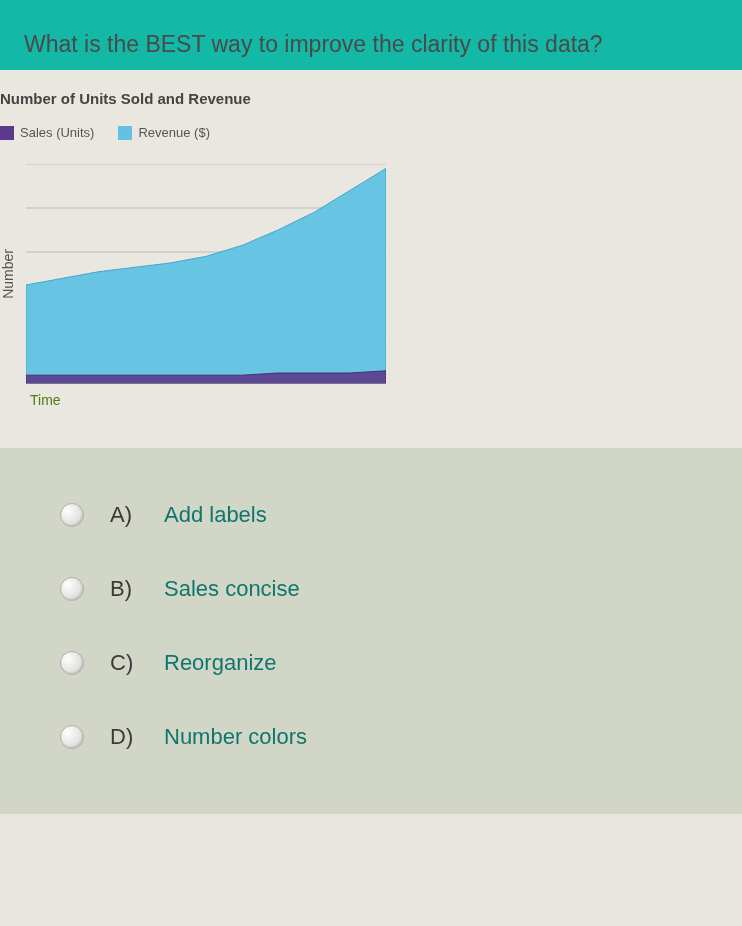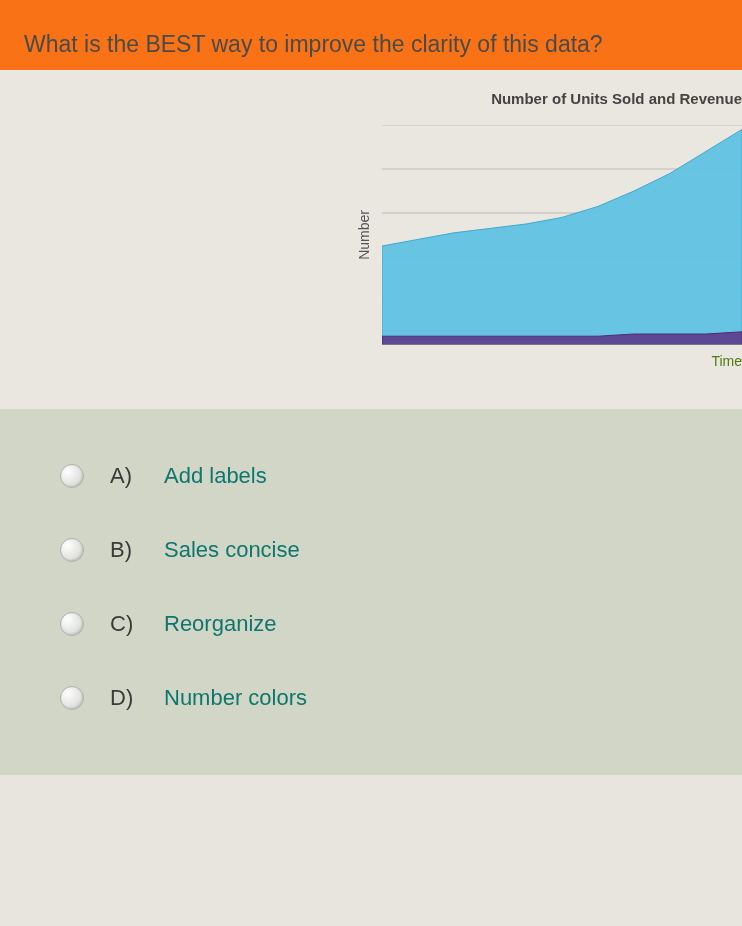--- a/index.html
+++ b/index.html
@@ -5,34 +5,34 @@
 * { margin: 0; padding: 0; box-sizing: border-box; }
 body {
   width: 742px;
   height: 926px;
   font-family: Arial, Helvetica, sans-serif;
   background: #e8e5de;
   position: relative;
 }
 .question-area {
   padding: 28px 20px 10px 24px;
-  background: #f97316;
+  background: #14b8a6;
 }
 .question-text {
   font-size: 23px;
   color: #4a4a4a;
   line-height: 1.4;
   font-weight: 500;
 }
 .chart-container {
   background: #eae7e0;
   padding: 20px 0 40px 0;
   display: flex;
   flex-direction: column;
-  align-items: flex-end;
+  align-items: flex-start;
 }
 .chart-title {
   font-size: 15px;
   font-weight: bold;
   color: #444;
   margin-bottom: 18px;
   text-align: center;
 }
 .legend {
   display: flex;
@@ -107,20 +107,30 @@
 </style>
 </head>
 <body>
 
 <div class="question-area">
   <div class="question-text">What is the BEST way to improve the clarity of this data?</div>
 </div>
 
 <div class="chart-container">
   <div class="chart-title">Number of Units Sold and Revenue</div>
+  <div class="legend">
+    <div class="legend-item">
+      <div class="legend-swatch swatch-sales"></div>
+      <span>Sales (Units)</span>
+    </div>
+    <div class="legend-item">
+      <div class="legend-swatch swatch-revenue"></div>
+      <span>Revenue ($)</span>
+    </div>
+  </div>
   <div class="chart-body">
     <div class="y-label">Number</div>
     <svg class="chart-svg" viewBox="0 0 360 220">
 
       <line x1="0" y1="176" x2="360" y2="176" stroke="#bbb" stroke-width="1"></line>
       <line x1="0" y1="132" x2="360" y2="132" stroke="#bbb" stroke-width="1"></line>
       <line x1="0" y1="88" x2="360" y2="88" stroke="#bbb" stroke-width="1"></line>
       <line x1="0" y1="44" x2="360" y2="44" stroke="#bbb" stroke-width="1"></line>
       <line x1="0" y1="0" x2="360" y2="0" stroke="#bbb" stroke-width="1"></line>
 

